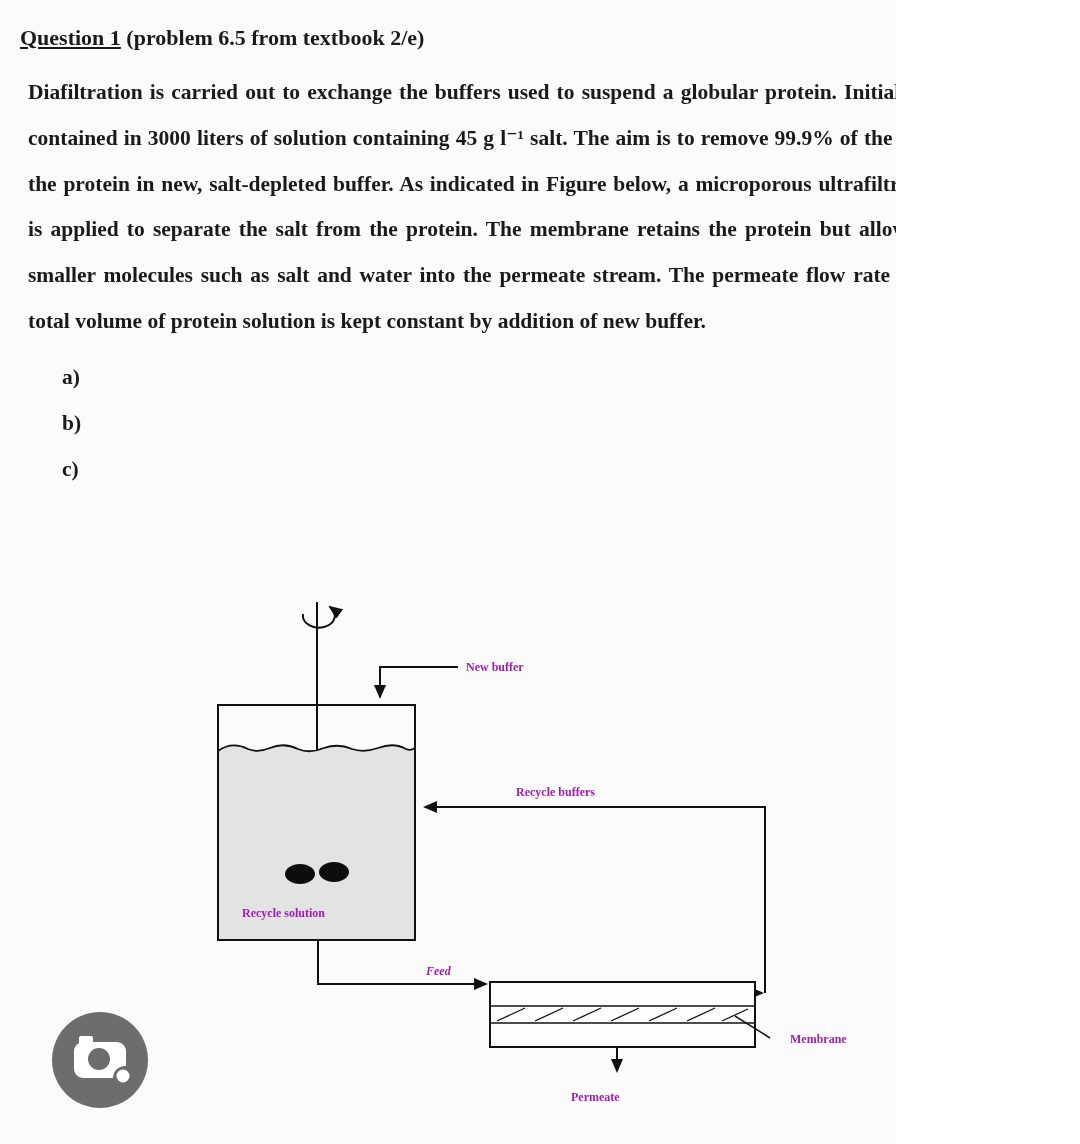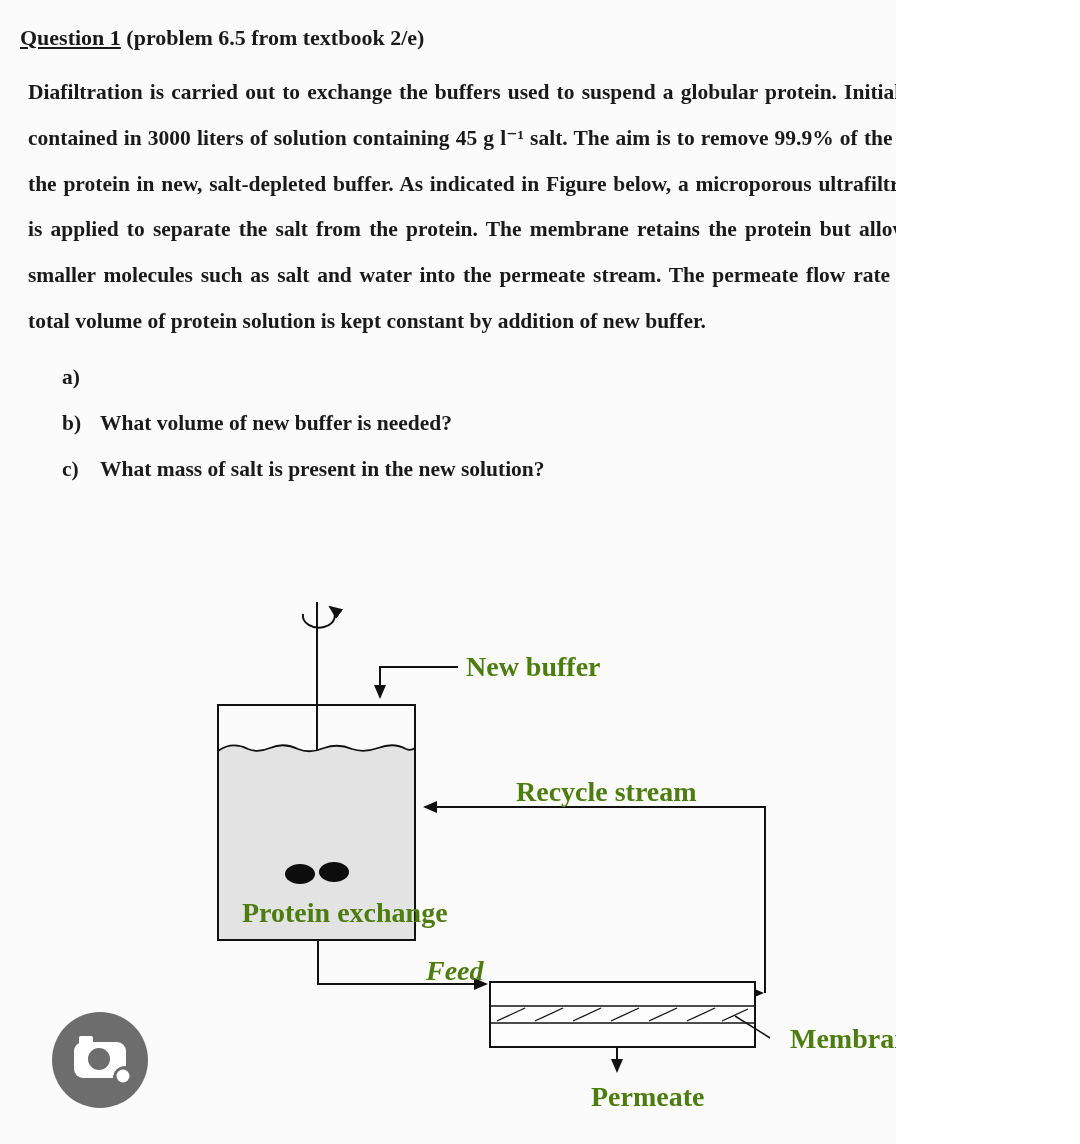--- a/index.html
+++ b/index.html
@@ -25,29 +25,29 @@
     text-align:justify;
   }
   .qlist { margin-top:9px; font-size:21.5px; line-height:46px; }
   .qitem { display:flex; padding-left:42px; }
   .qmarker { flex:0 0 38px; }
   .diagram {
     position:absolute; left:0; top:560px; width:1080px; height:584px;
   }
   .diagram svg.scene { position:absolute; left:0; top:0; }
   .dlabel {
-    position:absolute; font-size:28px; line-height:22px;
-    color:#4d7c0f; white-space:nowrap;
+    position:absolute; font-size:12px; line-height:22px;
+    color:#a21caf; white-space:nowrap;
   }
   .lbl-new-buffer      { left:466px; top:96px;  }
   .lbl-recycle-stream  { left:516px; top:221px; }
   .lbl-protein-solution{ left:242px; top:342px; }
   .lbl-feed            { left:426px; top:400px;font-style:italic; }
   .lbl-membrane        { left:790px; top:468px; }
-  .lbl-permeate        { left:571px; top:526px;margin-left:20px; }
+  .lbl-permeate        { left:571px; top:526px; }
   .lens-btn {
     position:absolute; left:52px; top:1012px; width:96px; height:96px;
     cursor:pointer;
   }
 </style>
 </head>
 <body>
 
 <div class="page">
 
@@ -55,25 +55,23 @@
     <div class="heading">
       <span class="title">Question 1</span><span> (problem 6.5 from textbook 2/e)</span>
     </div>
     <p class="body-par">Diafiltration is carried out to exchange the buffers used to suspend a globular protein. Initially, the protein is contained in 3000 liters of solution containing 45 g l⁻¹ salt. The aim is to remove 99.9% of the salt and suspend the protein in new, salt-depleted buffer. As indicated in Figure below, a microporous ultrafiltration membrane is applied to separate the salt from the protein. The membrane retains the protein but allows passage of all smaller molecules such as salt and water into the permeate stream. The permeate flow rate is 750 l h⁻¹. The total volume of protein solution is kept constant by addition of new buffer.</p>
     <div class="qlist">
       <div class="qitem">
         <span class="qmarker">a)</span>
       </div>
       <div class="qitem">
         <span class="qmarker">b)</span>
-        <span>What volume of new buffer is needed?</span>
       </div>
       <div class="qitem">
         <span class="qmarker">c)</span>
-        <span>What mass of salt is present in the new solution?</span>
       </div>
     </div>
   </div>
 
   <div class="diagram">
     <svg class="scene" width="1080" height="584" viewBox="0 0 1080 584">
       <defs>
         <marker id="arrow" markerUnits="userSpaceOnUse" markerWidth="14" markerHeight="12" refX="12" refY="6" orient="auto">
           <path d="M0,0 L14,6 L0,12 Z" fill="#111"></path>
         </marker>
@@ -114,22 +112,22 @@
           <line x1="687" y1="461" x2="715" y2="448"></line>
           <line x1="722" y1="461" x2="748" y2="449"></line>
         </g>
         <line x1="735" y1="456" x2="770" y2="478" stroke="#111" stroke-width="1.5"></line>
       </g>
 
       <path d="M 617 487 L 617 511" fill="none" stroke="#111" stroke-width="2" marker-end="url(#arrow)"></path>
     </svg>
 
     <div class="dlabel lbl-new-buffer">New buffer</div>
-    <div class="dlabel lbl-recycle-stream">Recycle stream</div>
-    <div class="dlabel lbl-protein-solution">Protein exchange</div>
+    <div class="dlabel lbl-recycle-stream">Recycle buffers</div>
+    <div class="dlabel lbl-protein-solution">Recycle solution</div>
     <div class="dlabel lbl-feed">Feed</div>
     <div class="dlabel lbl-membrane">Membrane</div>
     <div class="dlabel lbl-permeate">Permeate</div>
   </div>
 
   <div class="lens-btn">
     <svg width="96" height="96" viewBox="0 0 96 96">
       <circle cx="48" cy="48" r="48" fill="#6d6d6d"></circle>
       <rect x="27" y="24" width="14" height="10" rx="2" fill="#ffffff"></rect>
       <rect x="22" y="30" width="52" height="36" rx="9" fill="#ffffff"></rect>

